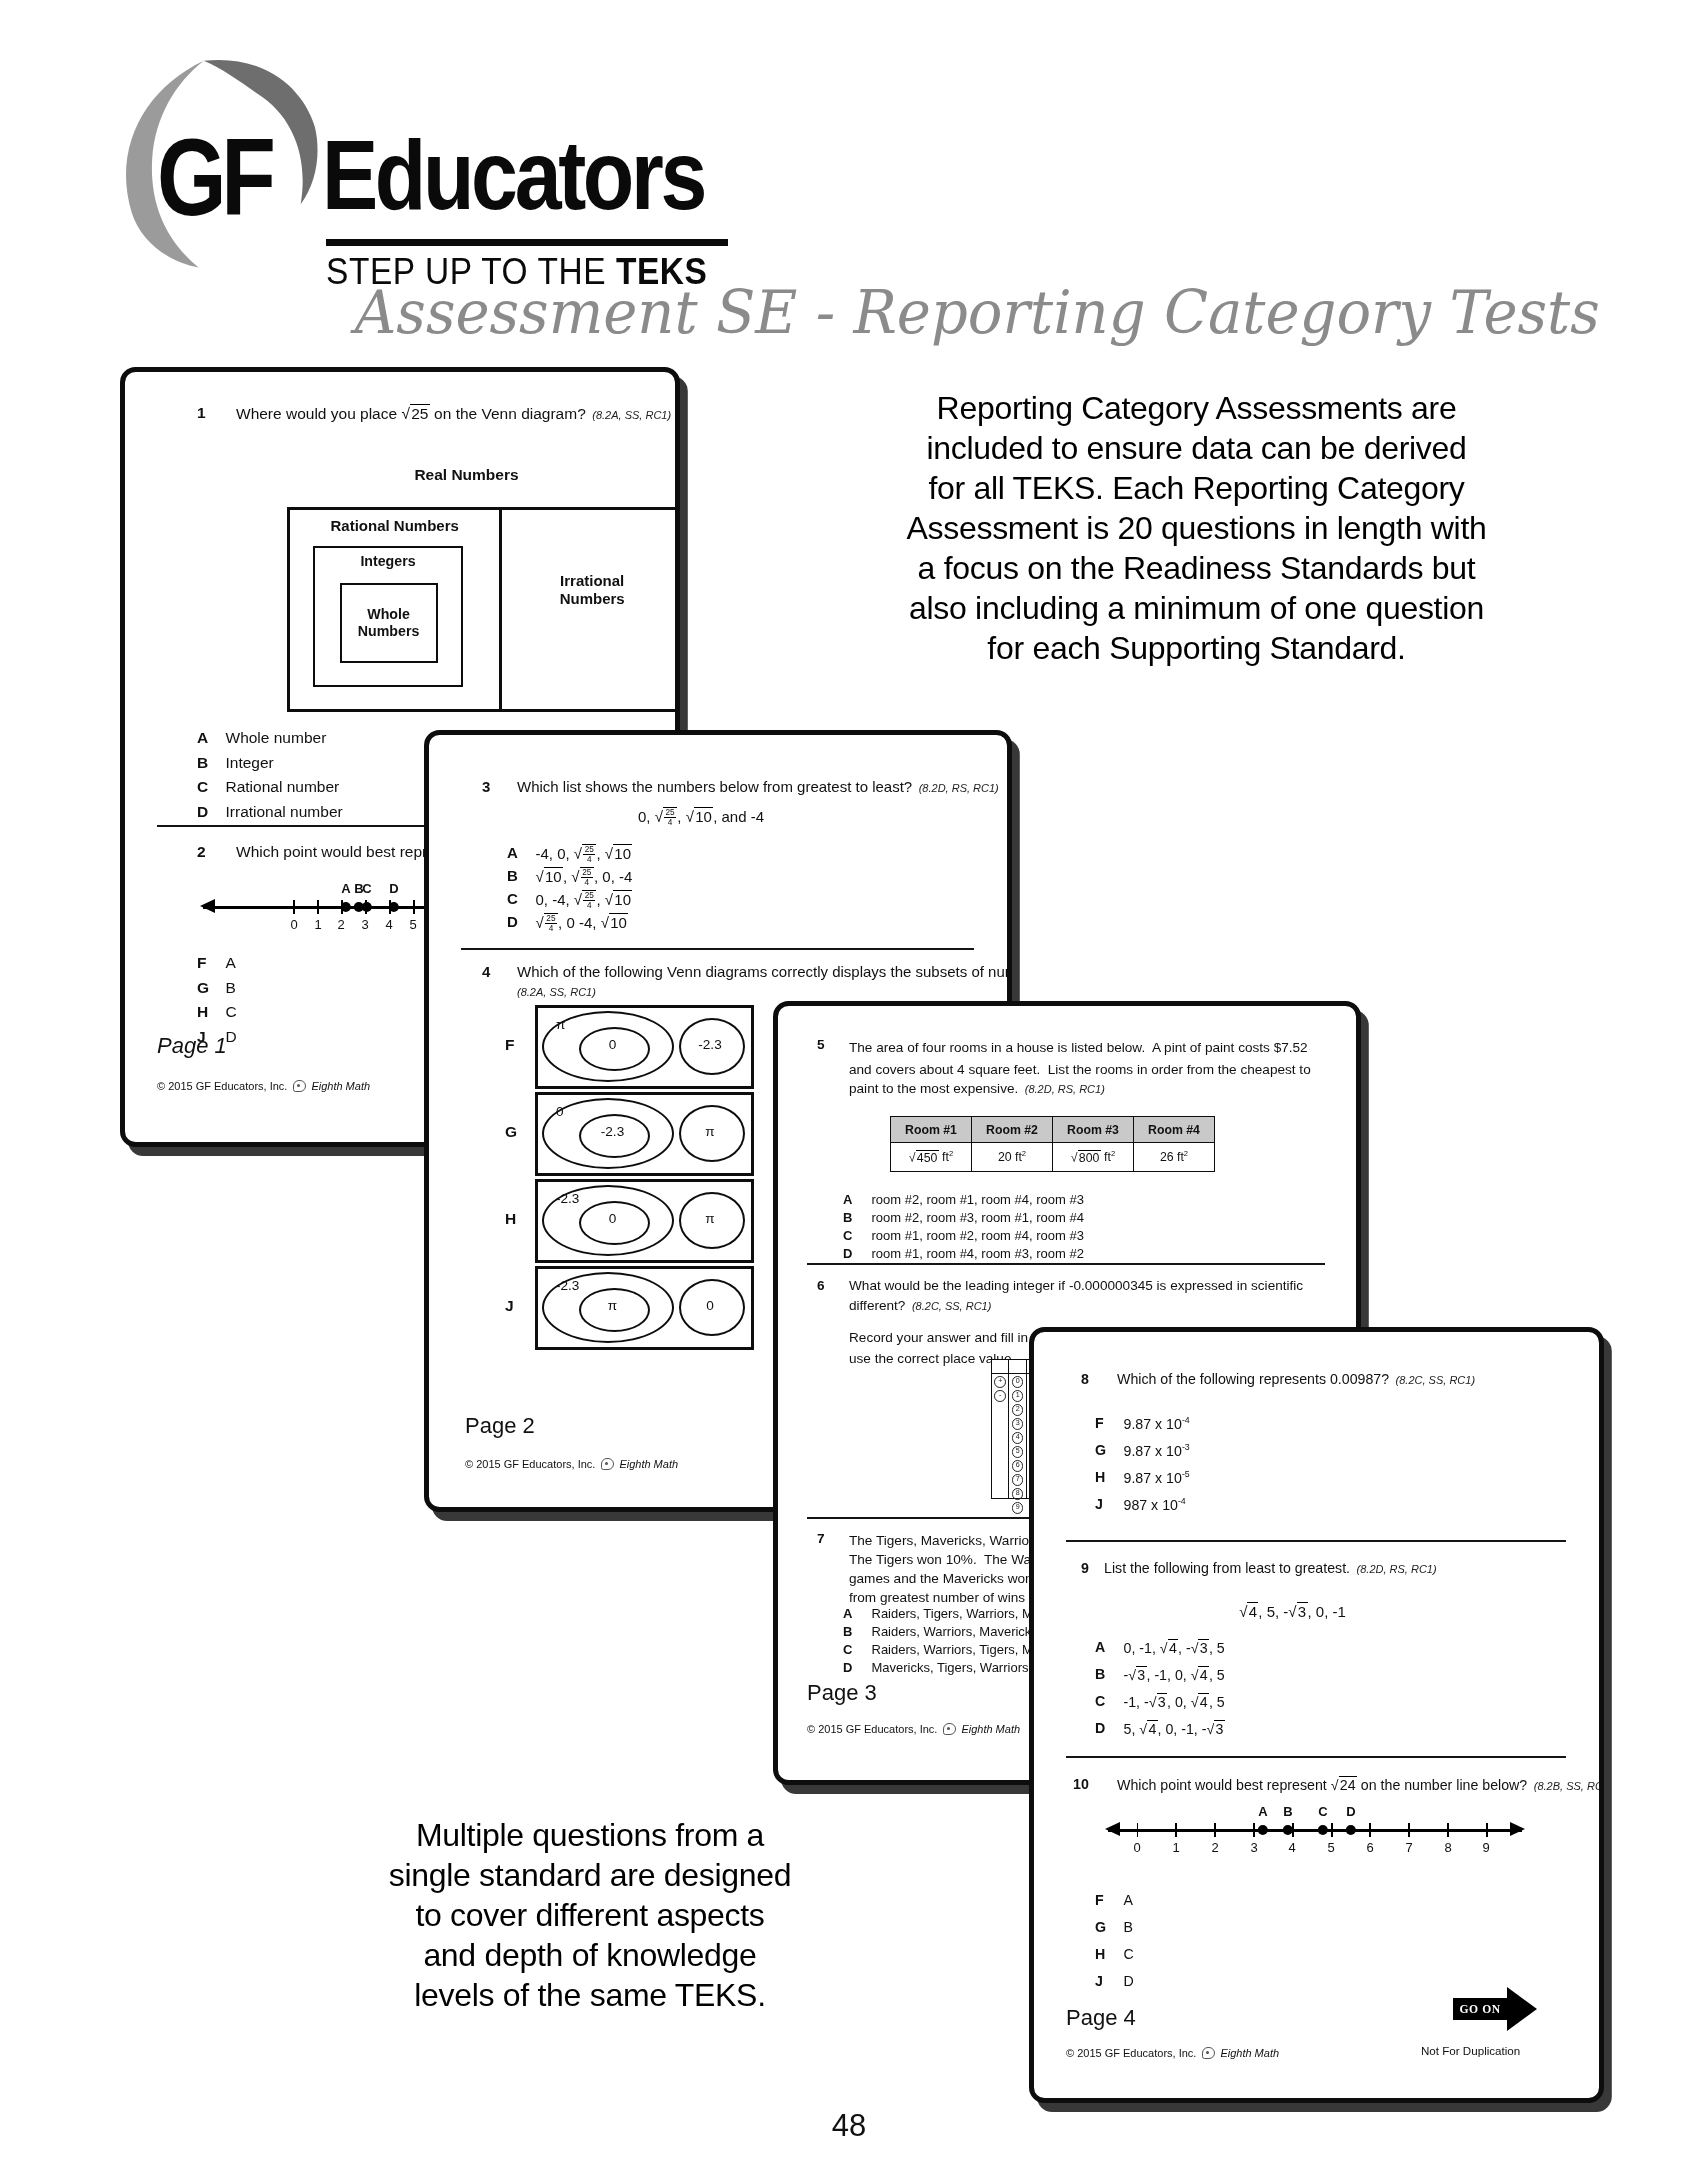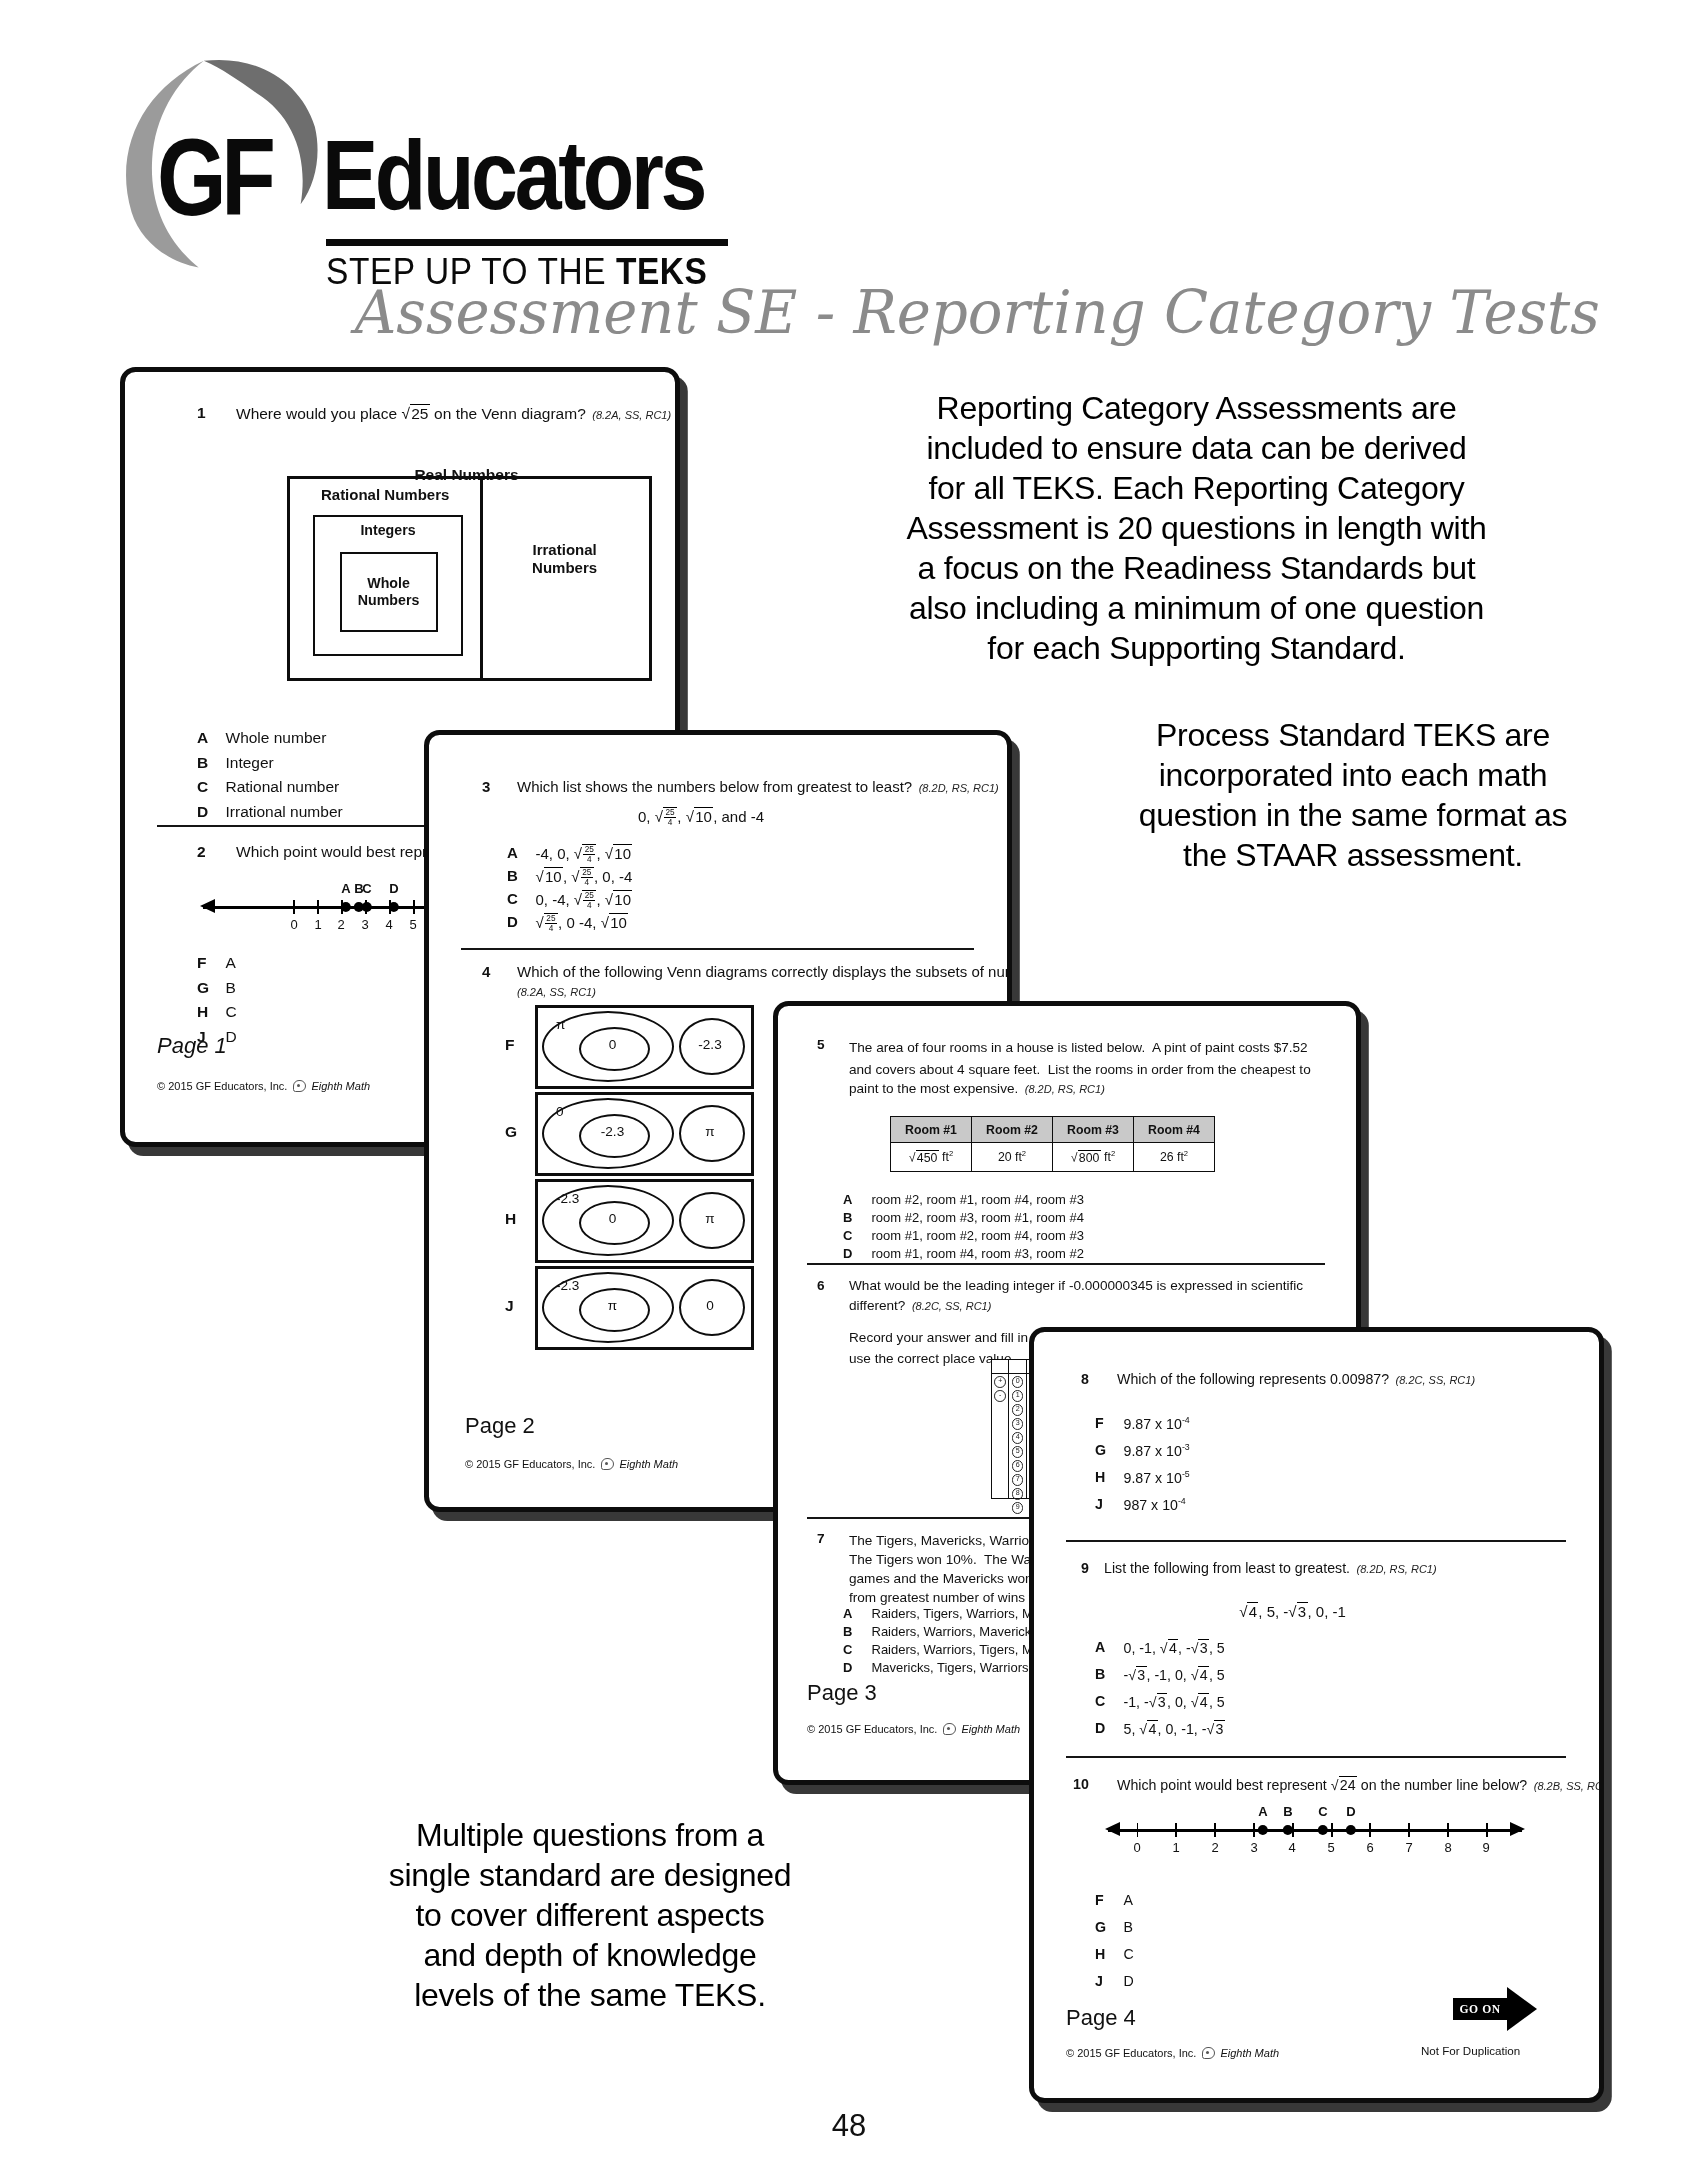--- a/index.html
+++ b/index.html
@@ -66,21 +66,21 @@
 
   
   .rad{white-space:nowrap;}
   .vinc{border-top:1.3px solid #000;padding:0 1.3px;display:inline-block;}
   .frac{display:inline-flex;flex-direction:column;font-size:.55em;line-height:1.12;text-align:center;vertical-align:top;}
   .fn{border-bottom:1px solid #000;padding:0 1.3px;}
   sup{font-size:.62em;}
 
   
   .venn1-title{position:absolute;left:162px;top:94px;width:359px;text-align:center;font-weight:bold;font-size:15.5px;}
-  .venn1{position:absolute;left:162px;top:104px;width:359px;height:199px;border:3.2px solid #0d0d0d;}
+  .venn1{position:absolute;left:162px;top:135px;width:359px;height:199px;border:3.2px solid #0d0d0d;padding-left:36px;}
   .venn1-split{position:absolute;left:53%;top:0;width:2.6px;height:100%;background:#0d0d0d;}
   .venn1-left-label{position:absolute;left:0;top:6.5px;width:53%;text-align:center;font-weight:bold;font-size:15px;}
   .venn1-int{position:absolute;left:23px;top:36px;width:146px;height:137px;border:2.6px solid #0d0d0d;}
   .venn1-int-label{position:absolute;left:0;top:5.2px;width:100%;text-align:center;font-weight:bold;font-size:14.2px;}
   .venn1-whole{position:absolute;left:24.6px;top:35px;width:94px;height:76px;border:2.6px solid #0d0d0d;
                display:flex;align-items:center;justify-content:center;text-align:center;
                font-weight:bold;font-size:14.2px;line-height:17.5px;white-space:pre-line;}
   .venn1-right-label{position:absolute;left:53%;top:62px;width:47%;text-align:center;font-weight:bold;
                font-size:15px;line-height:18px;white-space:pre-line;}
 
@@ -150,24 +150,20 @@
 
   <div class="main-title">Assessment SE - Reporting Category Tests</div>
 
   <div class="desc desc-1">Reporting Category Assessments are
 included to ensure data can be derived
 for all TEKS.  Each Reporting Category
 Assessment is 20 questions in length with
 a focus on the Readiness Standards but
 also including a minimum of one question
 for each Supporting Standard.</div>
-  <div class="desc desc-2">Process Standard TEKS are
-incorporated into each math
-question in the same format as
-the STAAR assessment.</div>
   <div class="desc desc-3">Multiple questions from a
 single standard are designed
 to cover different aspects
 and depth of knowledge
 levels of the same TEKS.</div>
 
   <div class="page" id="page1">
     <div class="q-num" style="left:72px;top:32px;">1</div>
     <div class="q-text" style="left:111px;top:32px;"><span>Where would you place <span class="rad">√<span class="vinc">25</span></span> on the Venn diagram?</span><span class="ref">(8.2A, SS, RC1)</span></div>
 

